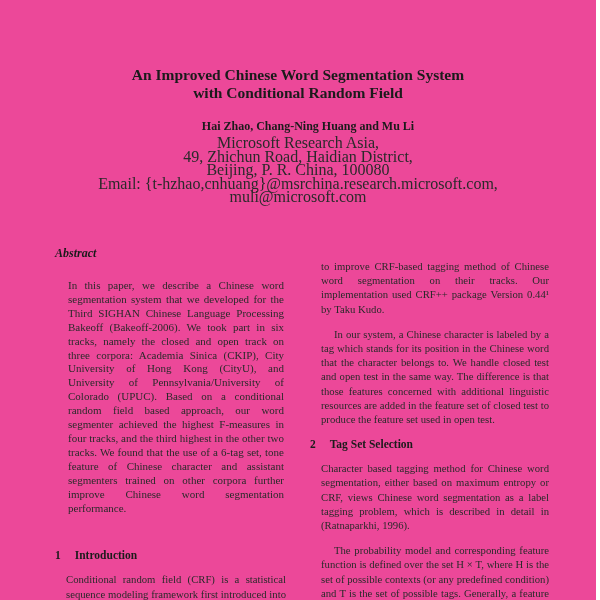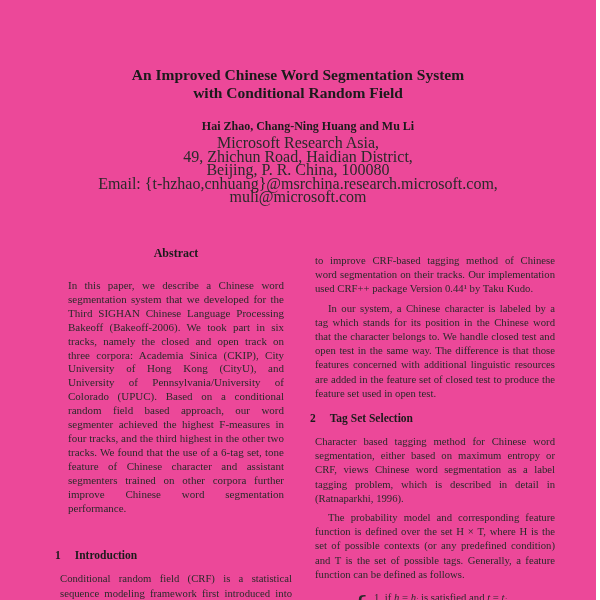--- a/index.html
+++ b/index.html
@@ -21,32 +21,32 @@
   }
   .author-names{font-weight:bold;font-size:12px;line-height:15px;margin-bottom:2px;color:#1b1b1b;padding-left:20px;}
   .affil-line{font-size:16px;line-height:13.5px;color:#2a2a2a;}
   .columns{
     position:absolute;top:240px;left:55px;width:505px;
     display:flex;gap:13px;align-items:flex-start;
   }
   .col-left{width:242px;}
   .col-right{width:250px;padding-top:8px;box-sizing:border-box;}
   .abstract-heading{
-    text-align:center;font-weight:bold;font-size:12px;margin:6px 0 18px 0;color:#1b1b1b;
+    text-align:left;font-weight:bold;font-size:12px;margin:6px 0 18px 0;color:#1b1b1b;font-style:italic;
   }
   .abstract-text{
     margin:0 13px;min-height:234px;
     font-size:11px;line-height:13.9px;text-align:justify;color:#2a2a2a;
   }
   .section-heading{font-weight:bold;font-size:11.5px;color:#1b1b1b;}
   .sh-intro{margin:34px 0 10px 0;}
   .sh-tagset{margin:12px 0 10px 0;}
   .sec-num{margin-right:14px;}
   .body-text{
-    margin:5px;font-size:10.7px;line-height:14.2px;text-align:justify;color:#2a2a2a;
+    margin:11px;font-size:10.7px;line-height:14.2px;text-align:justify;color:#2a2a2a;
   }
   .indent{text-indent:13px;}
   .formula{
     margin-top:9px;display:flex;align-items:center;
     font-size:10.7px;color:#2a2a2a;padding-left:2px;
   }
   .f-lhs{font-style:italic;margin-right:5px;white-space:nowrap;}
   .f-brace{font-size:29px;font-weight:300;line-height:1;margin-right:5px;
     font-family:"DejaVu Serif",serif;transform:scaleY(1.05);}
   .f-cases{display:flex;flex-direction:column;}

